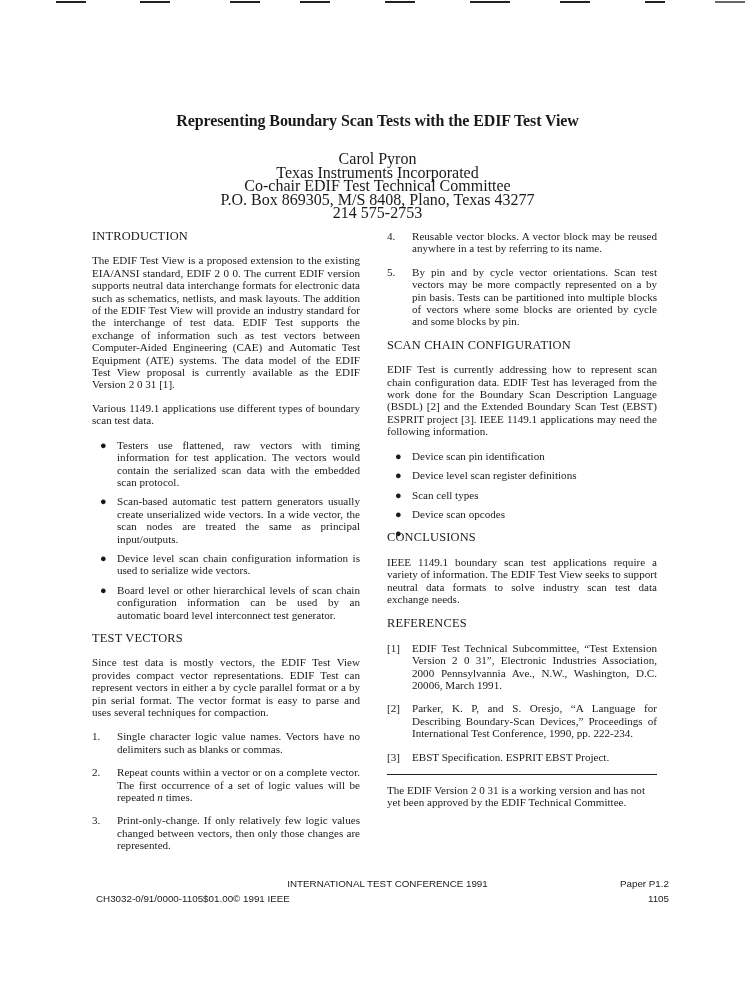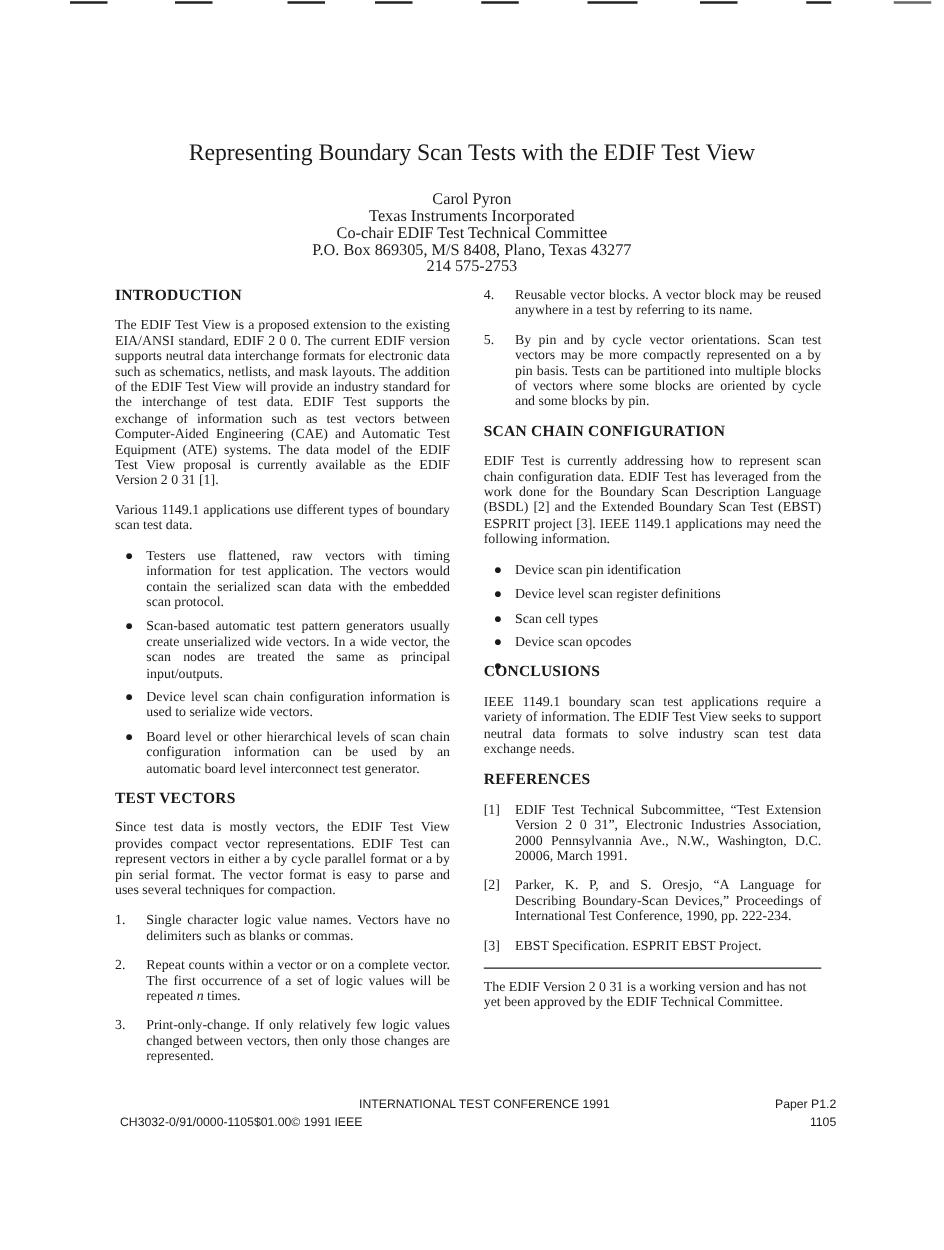--- a/index.html
+++ b/index.html
@@ -1,27 +1,27 @@
 <!DOCTYPE html>
 <html><head>
 <meta charset="utf-8">
 <style>
   html, body { margin: 0; padding: 0; background: #ffffff; }
   body { width: 755px; height: 1000px; position: relative; overflow: hidden; color: #1a1a1a;
          font-family: "Liberation Serif", "DejaVu Serif", serif; }
   .topmarks { position: absolute; top: 0; left: 0; width: 755px; height: 10px; }
   .topmarks span { position: absolute; top: 1px; height: 2px; width: 30px; background: #222; }
   .title { position: absolute; top: 112px; left: 0; width: 755px; text-align: center;
-           font-weight: normal; font-size: 19px; letter-spacing: -0.1px; }
+           font-weight: bold; font-size: 16px; letter-spacing: -0.1px; }
   .author { position: absolute; top: 152px; left: 0; width: 755px; text-align: center;
-            font-size: 13px; line-height: 13.5px; }
+            font-size: 16px; line-height: 13.5px; }
   .col { position: absolute; font-size: 11.1px; line-height: 12.4px; text-align: justify; }
   .col-left { left: 92px; top: 230px; width: 268px; }
   .col-right { left: 387px; top: 230px; width: 270px; }
-  h2 { font-size: 12.4px; font-weight: bold; margin: 0; letter-spacing: 0.2px; }
+  h2 { font-size: 12.4px; font-weight: normal; margin: 0; letter-spacing: 0.2px; }
   p { margin: 0; font-family: Liberation Serif, serif; }
   .gap-s { height: 11px; }
   .gap-m { height: 12px; }
   ul.b { list-style: none; margin: 0; padding: 0; }
   ul.b li { position: relative; padding-left: 25px; margin-bottom: 7px; }
   ul.b li .dot { position: absolute; left: 8px; top: 0; font-size: 11px; }
   ol.n { list-style: none; margin: 0; padding: 0; }
   ol.n li { position: relative; padding-left: 25px; margin-bottom: 11px; }
   ol.n li .num { position: absolute; left: 0; top: 0; }
   .refs li { position: relative; padding-left: 25px; margin-bottom: 11px; list-style: none; }

